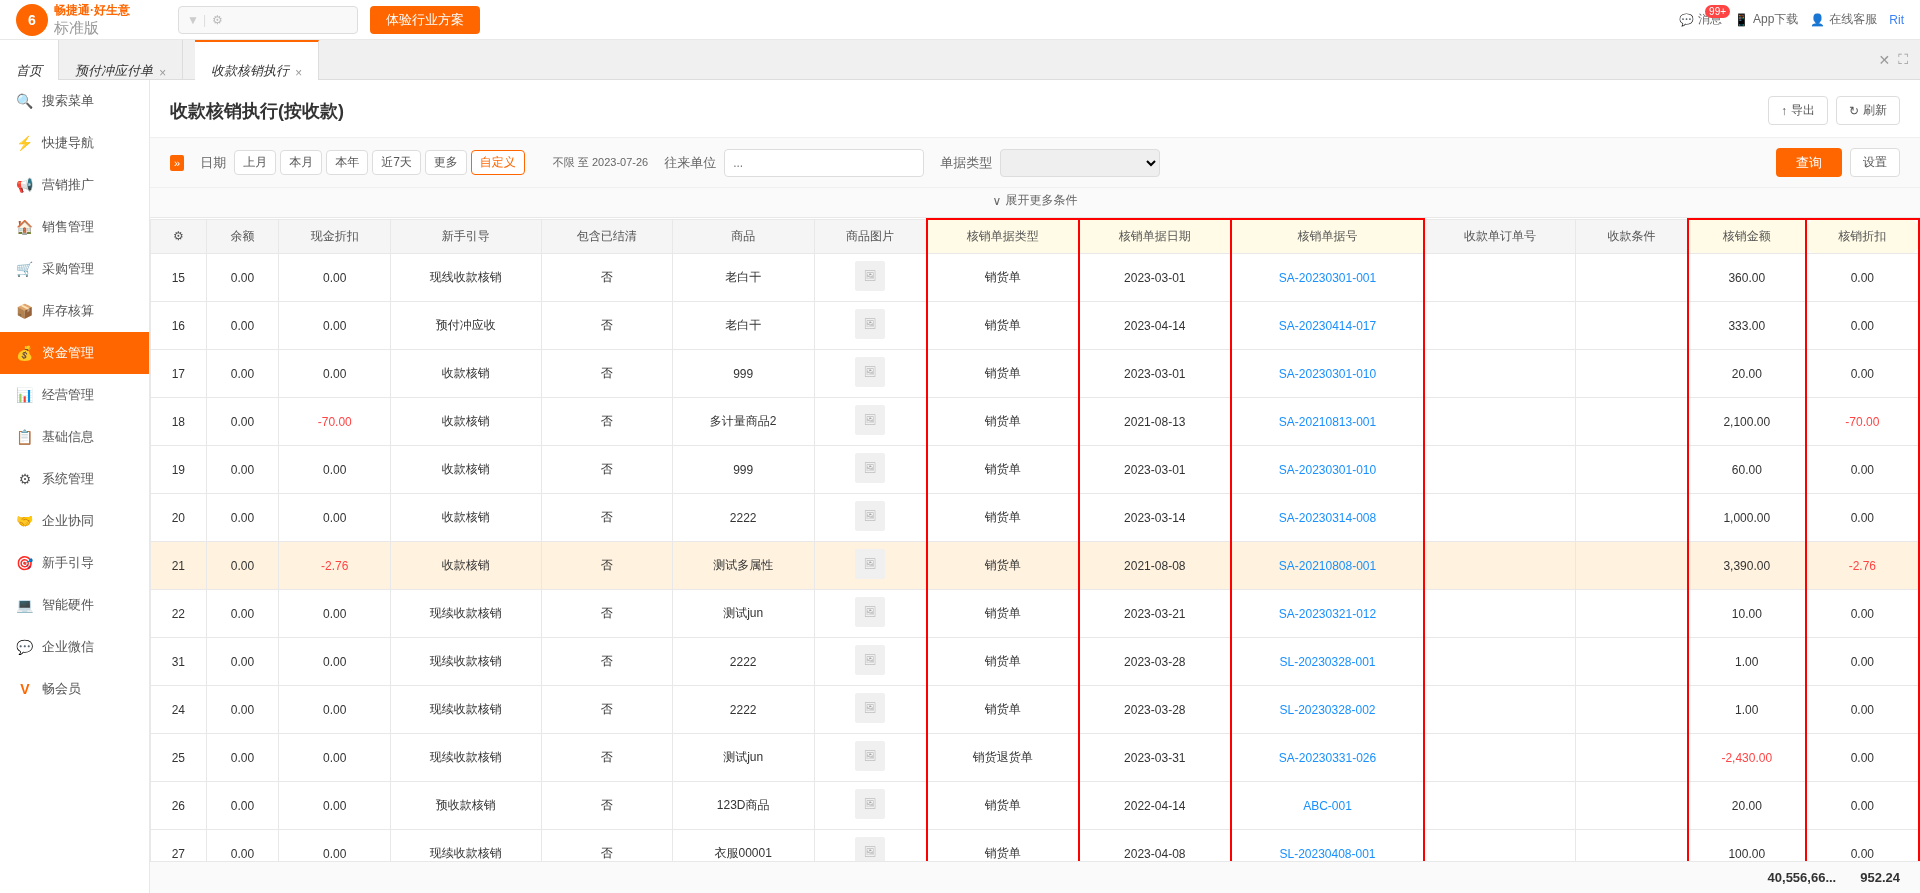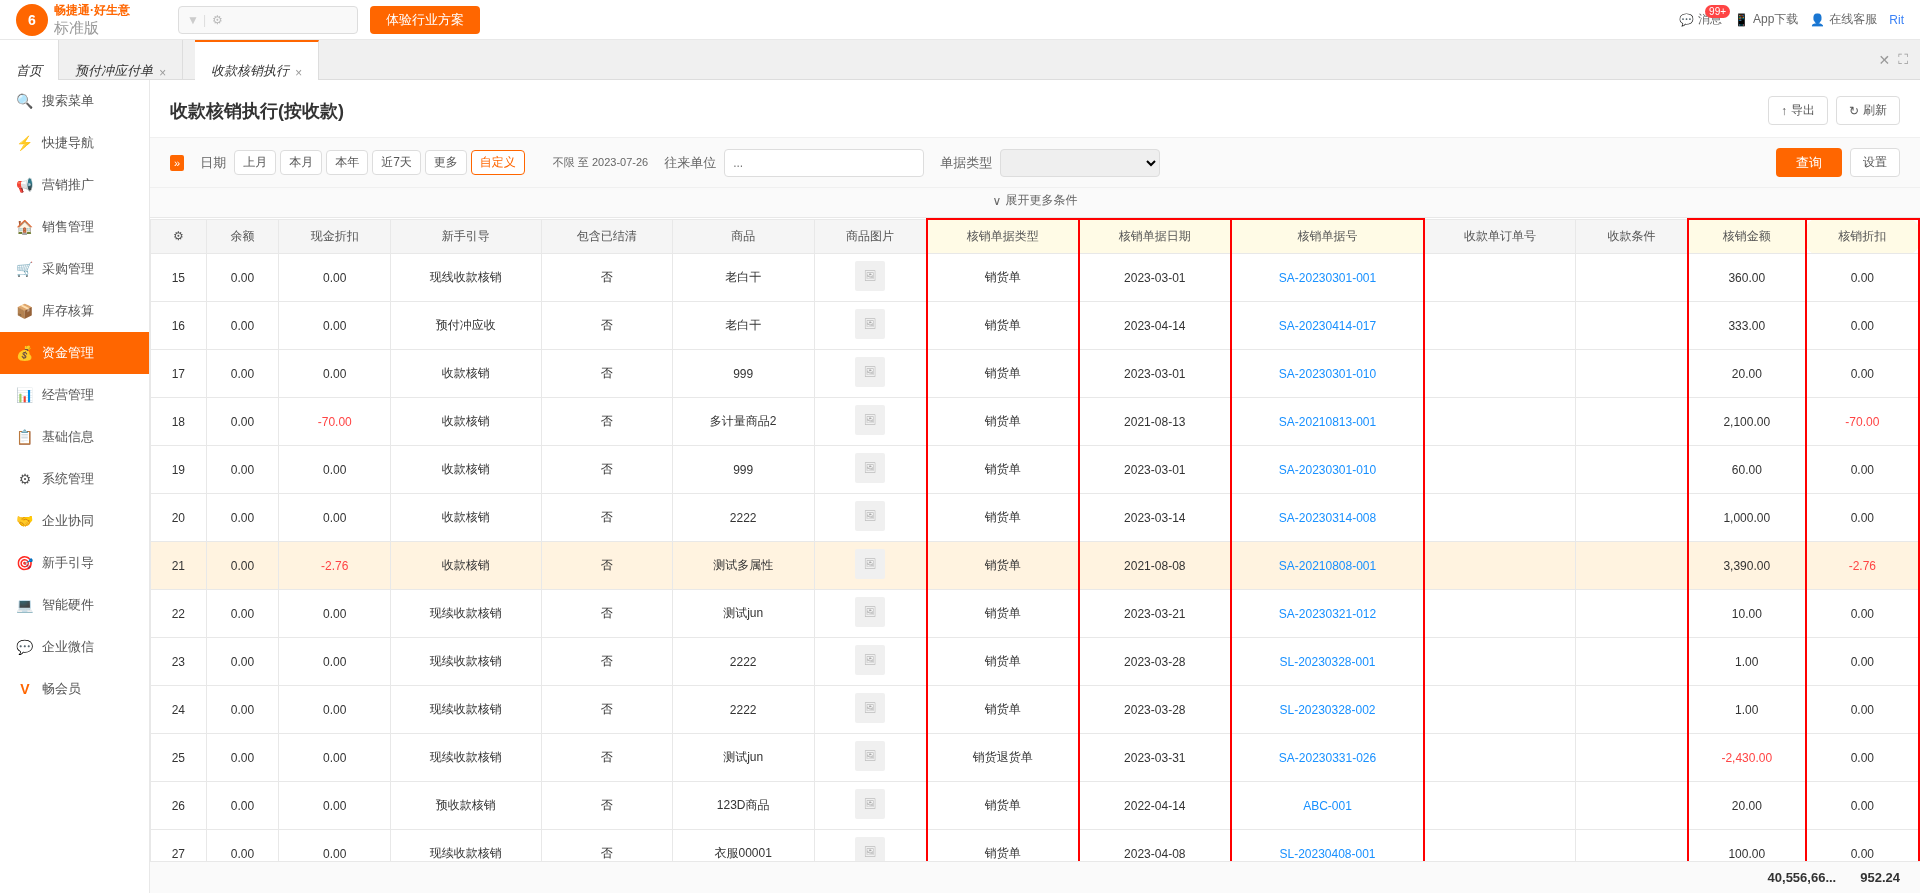--- a/index.html
+++ b/index.html
@@ -409,21 +409,21 @@
                 </svg></td>
     <td style="border-left:2px solid red;border-right:2px solid red;">销货单</td>
     <td style="border-left:2px solid red;border-right:2px solid red;">2023-03-21</td>
     <td style="border-left:2px solid red;border-right:2px solid red;"><a class="link-text">SA-20230321-012</a></td>
     <td></td>
     <td></td>
     <td style="border-left:2px solid red;border-right:2px solid red;">10.00</td>
     <td style="border-left:2px solid red;border-right:2px solid red;">0.00</td>
   </tr>
             <tr>
-    <td>23</td>
+    <td>31</td>
     <td>0.00</td>
     <td style="">0.00</td>
     <td>现续收款核销</td>
     <td>否</td>
     <td>2222</td>
     <td><svg width="30" height="30" viewBox="0 0 30 30" xmlns="http://www.w3.org/2000/svg">
                   <rect width="30" height="30" fill="#f0f0f0" rx="2"></rect>
                   <text x="15" y="18" text-anchor="middle" font-size="10" fill="#aaa">🖼</text>
                 </svg></td>
     <td style="border-left:2px solid red;border-right:2px solid red;">销货单</td>

